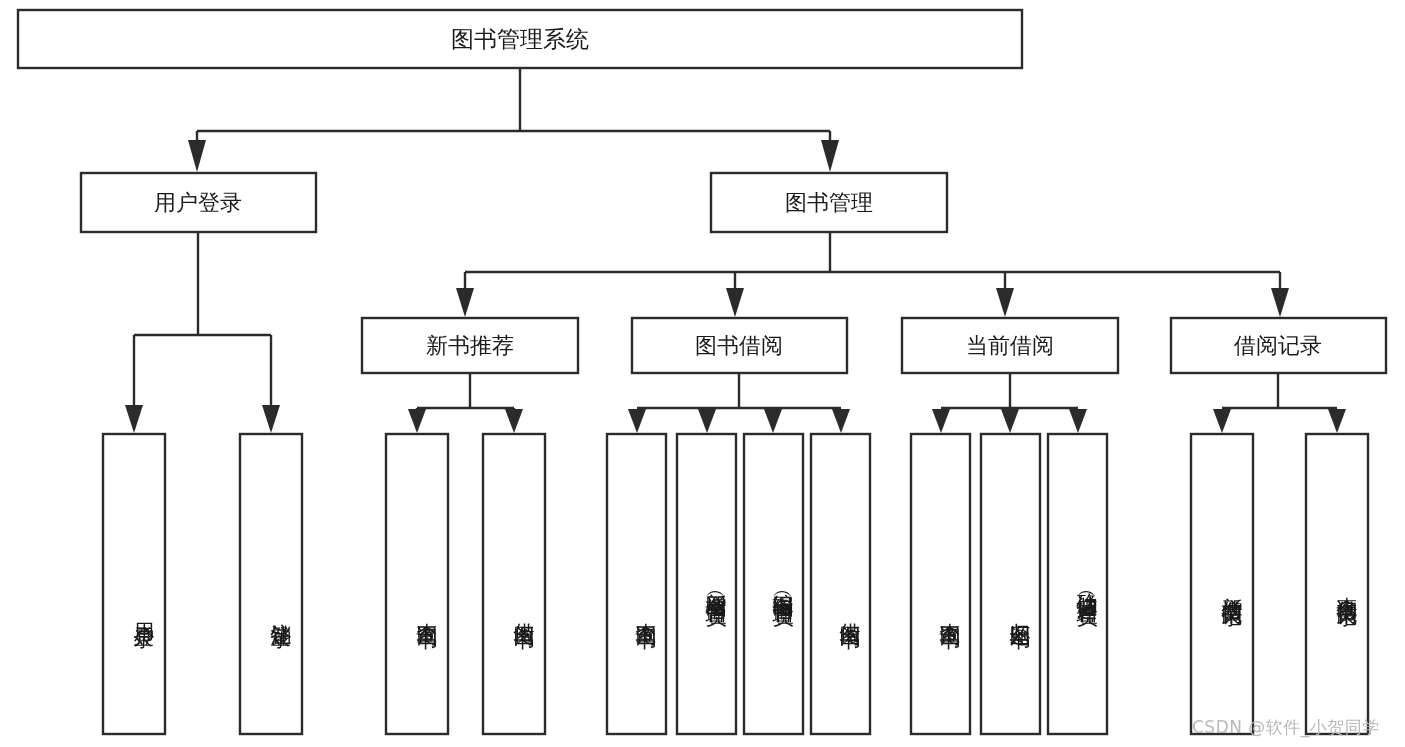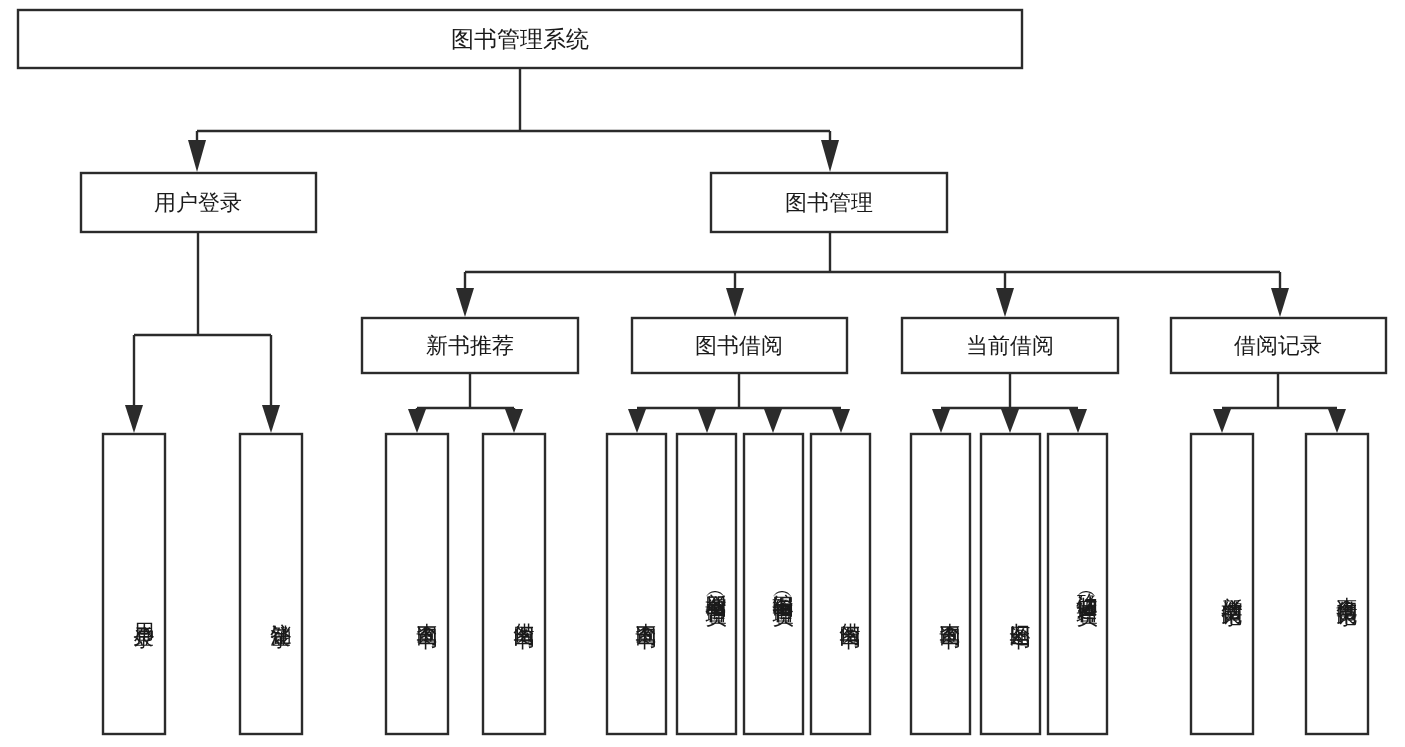--- a/index.html
+++ b/index.html
@@ -207,14 +207,15 @@
   <div class="vlabel" style="left:754px; top:442px; width:40px; height:285px;">编辑图书（管理员）</div>
   <div class="vlabel" style="left:821px; top:510px; width:40px; height:200px;">借阅图书</div>
 
   <div class="vlabel" style="left:921px; top:510px; width:40px; height:200px;">查询图书</div>
   <div class="vlabel" style="left:991px; top:510px; width:40px; height:200px;">归还图书</div>
   <div class="vlabel" style="left:1058px; top:442px; width:40px; height:285px;">确认归还（管理员）</div>
 
   <div class="vlabel" style="left:1201px; top:466px; width:42px; height:240px;">新增借阅记录</div>
   <div class="vlabel" style="left:1316px; top:466px; width:42px; height:240px;">查询借阅记录</div>
 
+  <div class="watermark" style="left:1192px; top:716px;">CSDN @软件_小贺同学</div>
 
 </div>
 
 </body></html>

